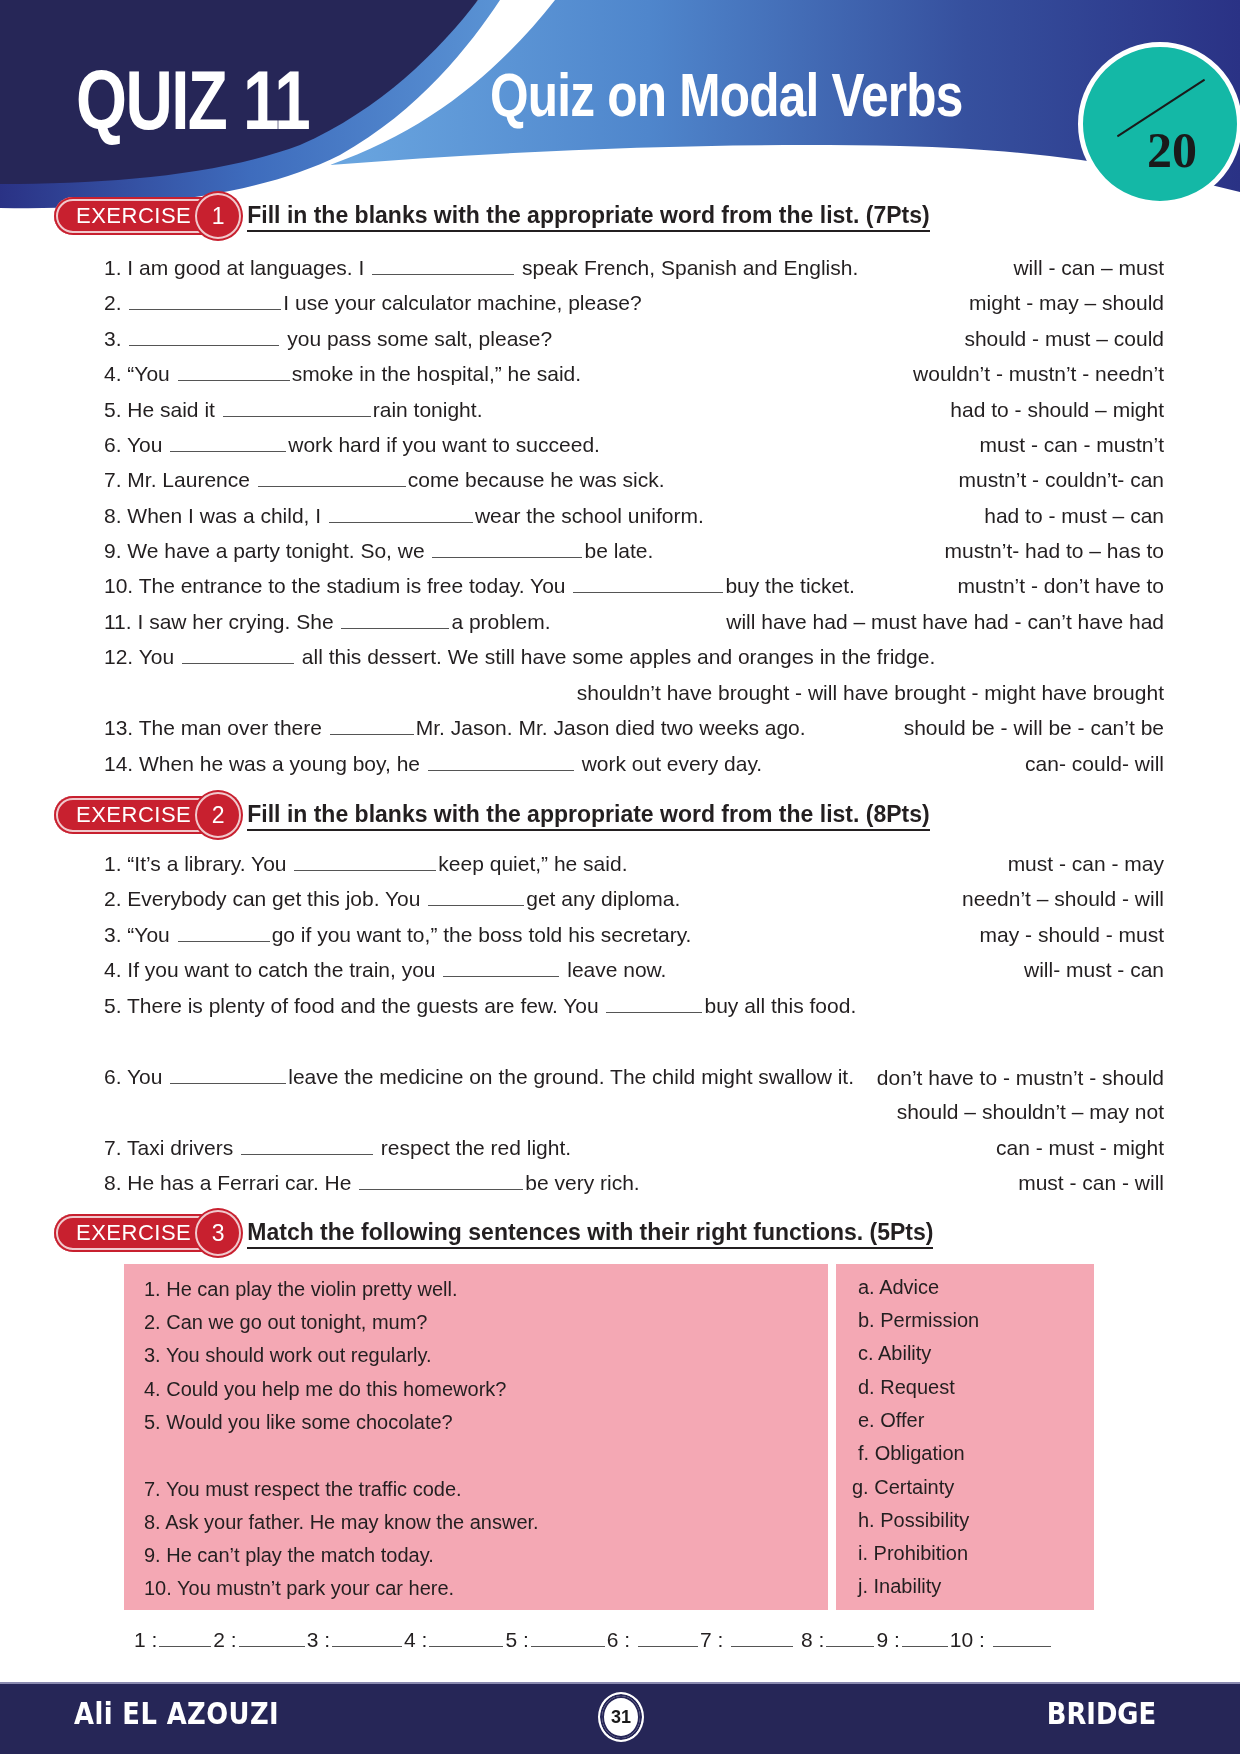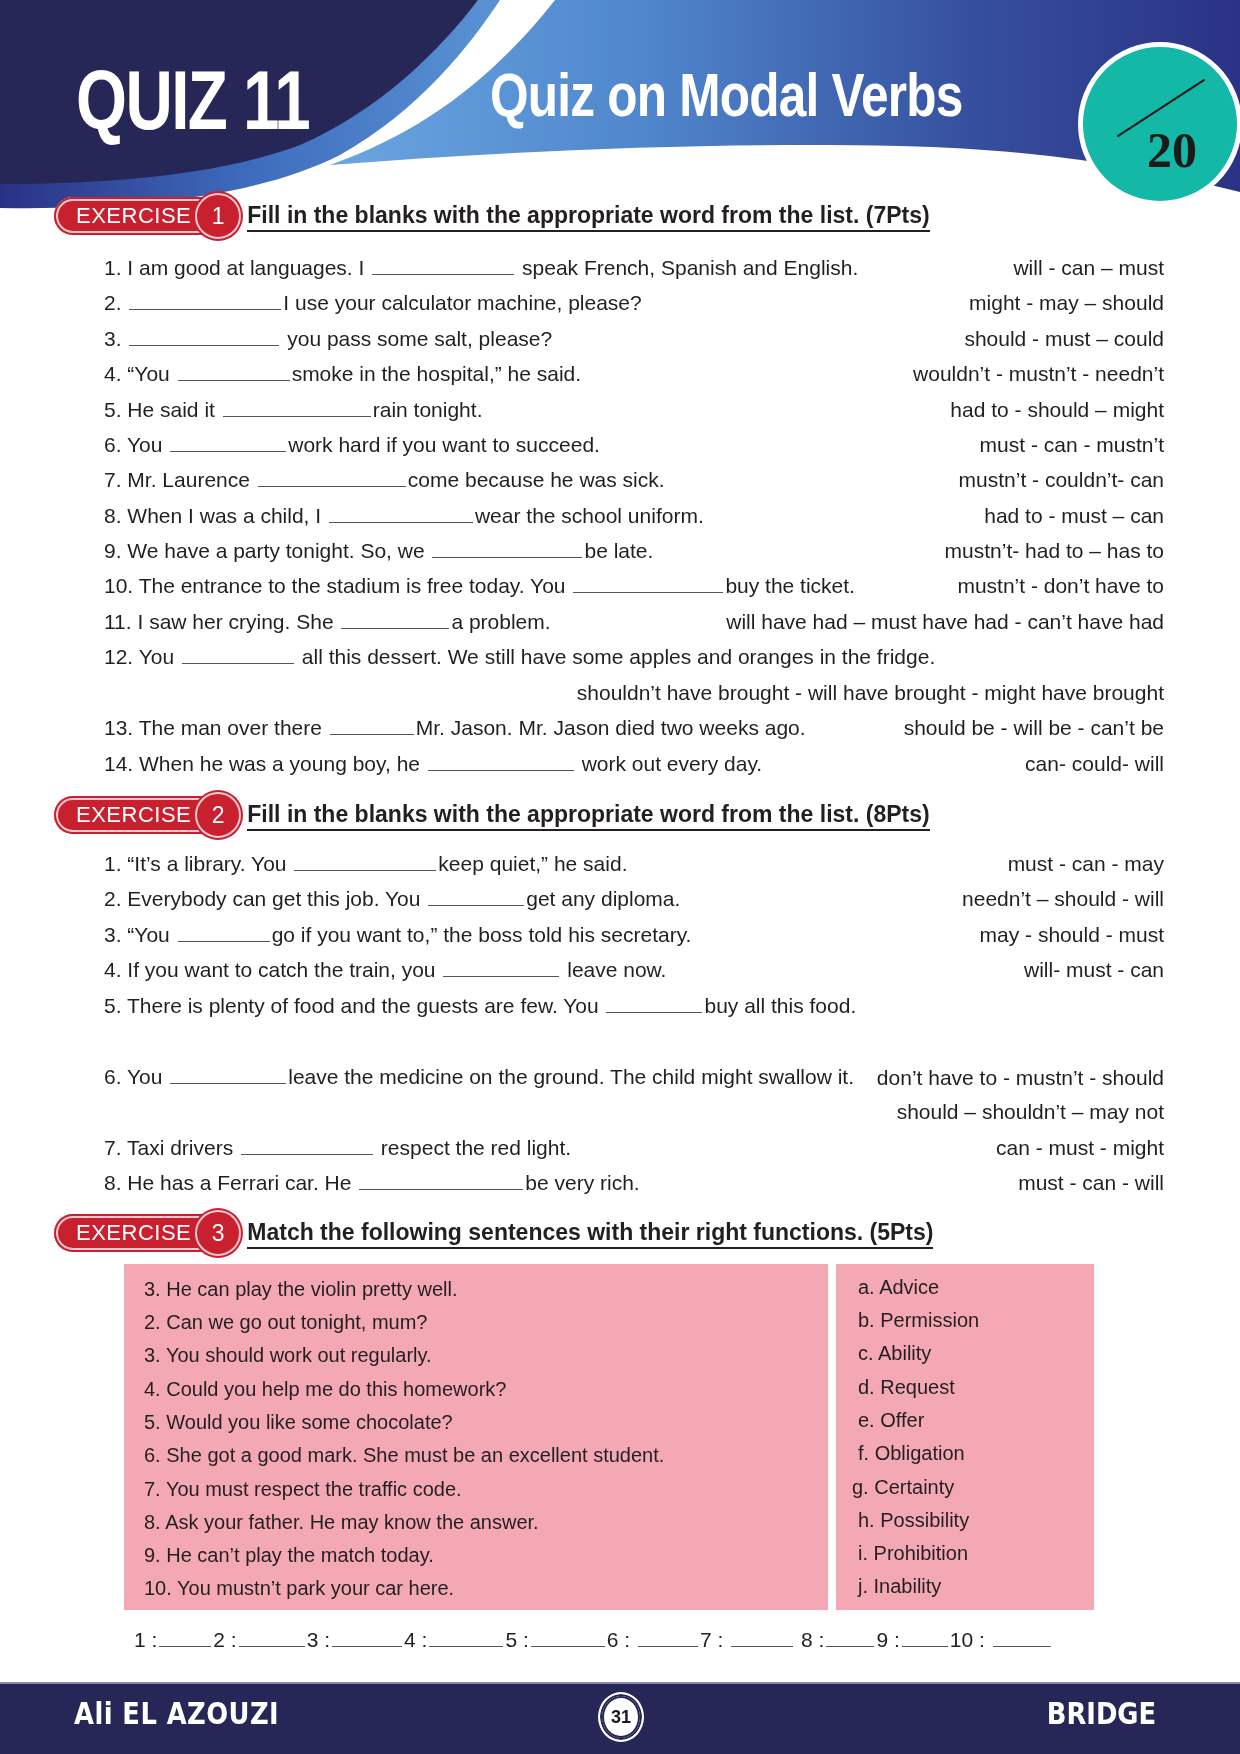--- a/index.html
+++ b/index.html
@@ -204,26 +204,25 @@
 
 <div class="ex-head" style="top:1213px;">
   <div class="ex-badge">
     <span class="ex-badge-label">EXERCISE</span>
     <span class="ex-num">3</span>
   </div>
   <span class="ex-title">Match the following sentences with their right functions. (5Pts)</span>
 </div>
 
 <div class="match-box-left">
-  <div class="match-item" style="left:20px; top:12px;">3. He can play the violin pretty well.</div>
+  <div class="match-item" style="left:20px; top:12px;">1. He can play the violin pretty well.</div>
   <div class="match-item" style="left:20px; top:45px;">2. Can we go out tonight, mum?</div>
   <div class="match-item" style="left:20px; top:78px;">3. You should work out regularly.</div>
   <div class="match-item" style="left:20px; top:112px;">4. Could you help me do this homework?</div>
   <div class="match-item" style="left:20px; top:145px;">5. Would you like some chocolate?</div>
-  <div class="match-item" style="left:20px; top:178px;">6. She got a good mark. She must be an excellent student.</div>
   <div class="match-item" style="left:20px; top:212px;">7. You must respect the traffic code.</div>
   <div class="match-item" style="left:20px; top:245px;">8. Ask your father. He may know the answer.</div>
   <div class="match-item" style="left:20px; top:278px;">9. He can’t play the match today.</div>
   <div class="match-item" style="left:20px; top:311px;">10. You mustn’t park your car here.</div>
 </div>
 
 <div class="match-box-right">
   <div class="match-item" style="left:22px; top:10px;">a. Advice</div>
   <div class="match-item" style="left:22px; top:43px;">b. Permission</div>
   <div class="match-item" style="left:22px; top:76px;">c. Ability</div>

